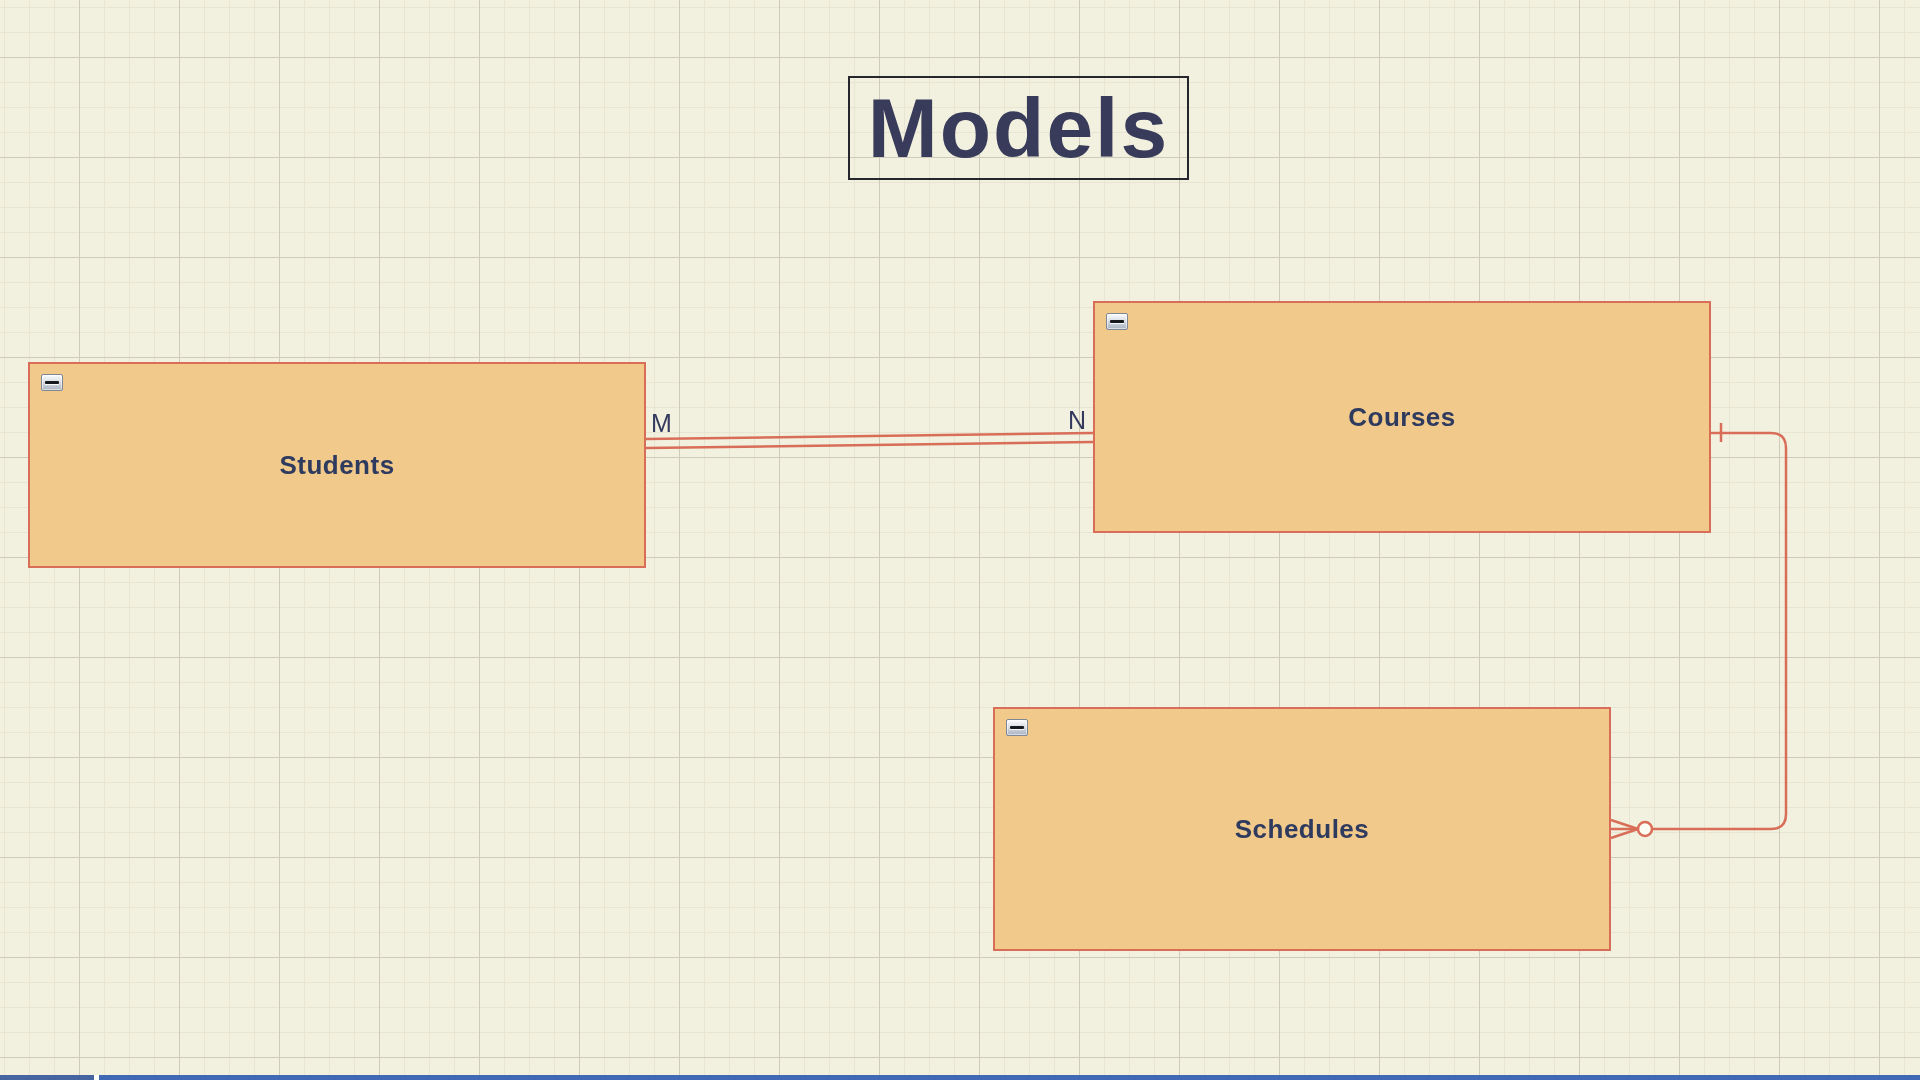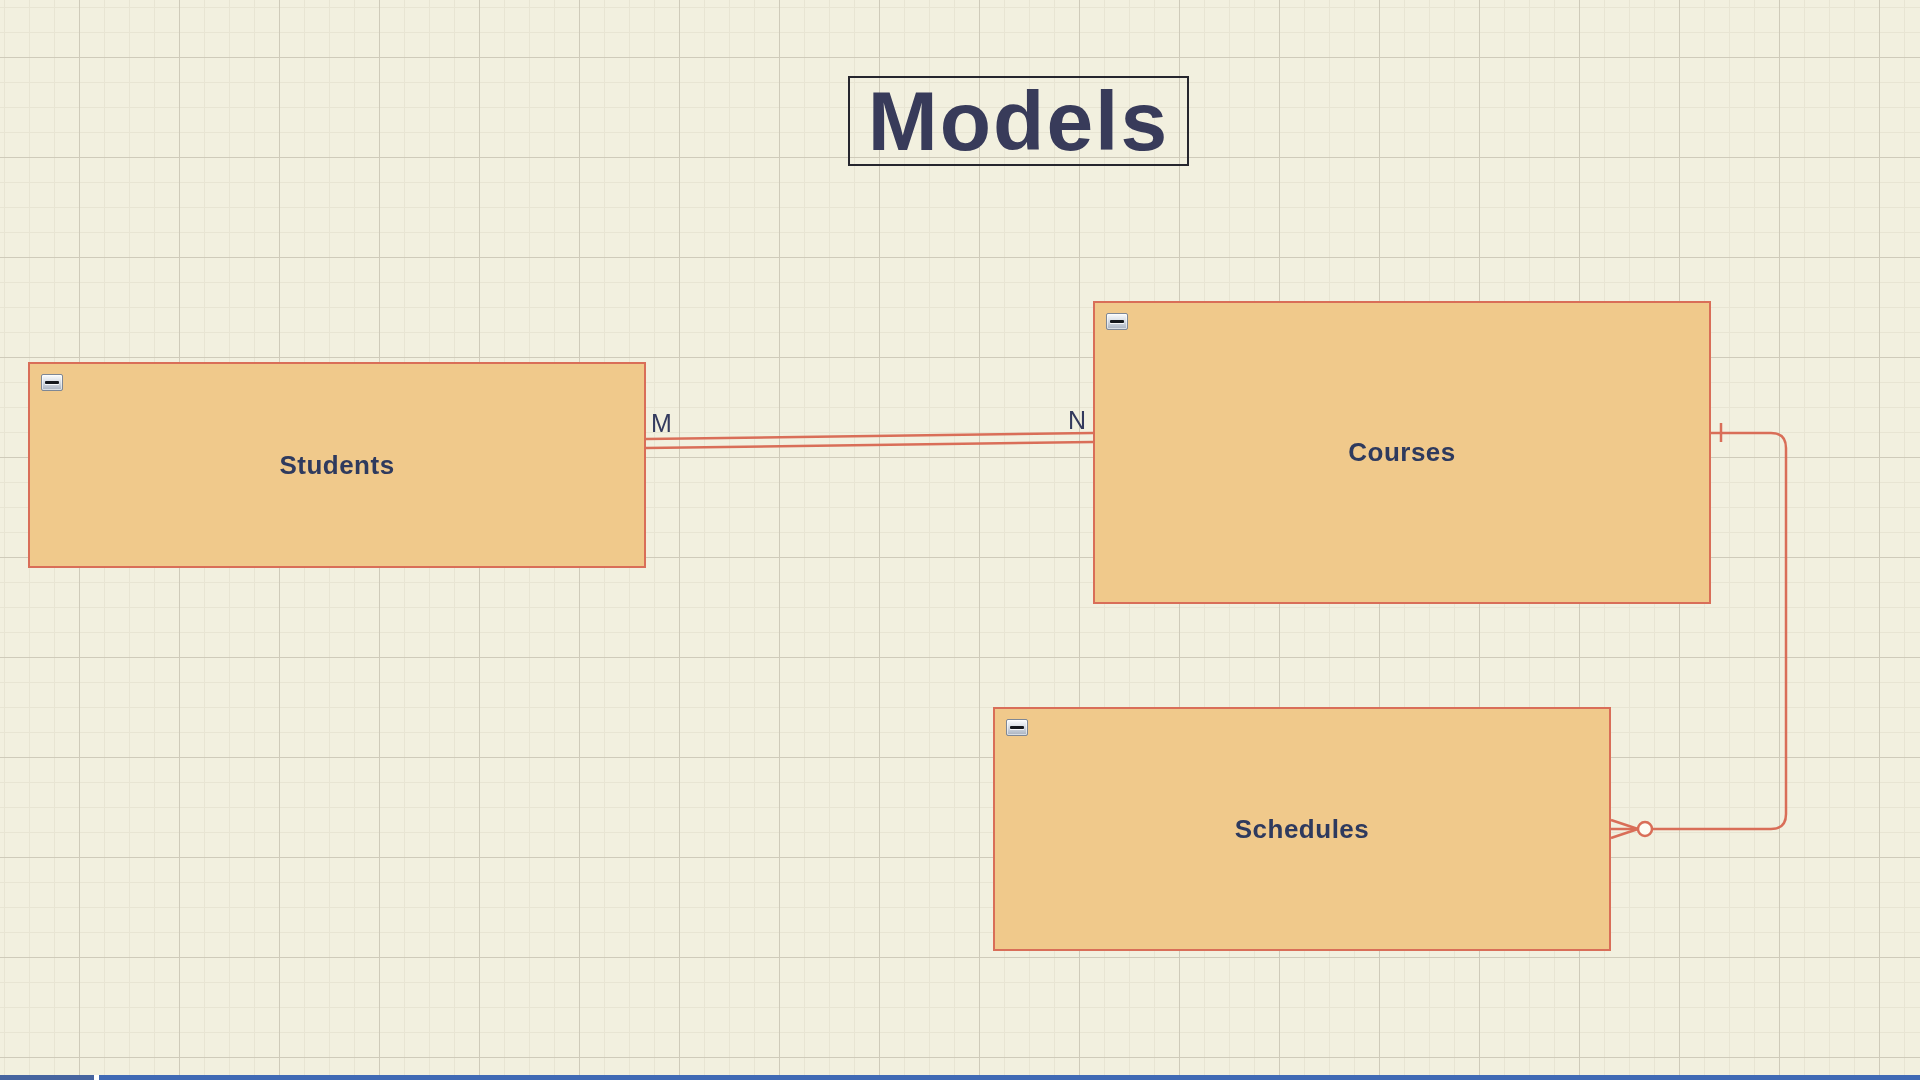--- a/index.html
+++ b/index.html
@@ -15,39 +15,39 @@
     background-image:
       linear-gradient(to right, var(--grid-major,#CFCBBA) 1px, transparent 1px),
       linear-gradient(to bottom, var(--grid-major,#CFCBBA) 1px, transparent 1px),
       linear-gradient(to right, var(--grid-minor,#E8E5D3) 1px, transparent 1px),
       linear-gradient(to bottom, var(--grid-minor,#E8E5D3) 1px, transparent 1px);
     background-size:100px 100px,100px 100px,25px 25px,25px 25px;
     background-position:79px 0,0 57px,4px 0,0 7px;
   }
   
   .diagram-title{
-    position:absolute;left:848px;top:76px;width:341px;height:90px;
+    position:absolute;left:848px;top:76px;width:341px;height:104px;
     box-sizing:border-box;border:2px solid var(--title-border,#26262E);
     display:flex;align-items:center;justify-content:center;
     font-weight:bold;font-size:84px;letter-spacing:2px;
     color:var(--title-color,#383B5A);
   }
   
   .entity{
     position:absolute;box-sizing:border-box;
     background:var(--entity-fill,#F0C98B);
     border:2px solid var(--entity-border,#D96E58);
     display:flex;align-items:center;justify-content:center;
   }
   .entity .entity-label{
     font-weight:bold;font-size:26px;color:var(--entity-label,#2E3A5E);
     letter-spacing:0.5px;
   }
   #entity-students{left:28px;top:362px;width:618px;height:206px;}
-  #entity-courses{left:1093px;top:301px;width:618px;height:303px;}
+  #entity-courses{left:1093px;top:301px;width:618px;height:232px;}
   #entity-schedules{left:993px;top:707px;width:618px;height:244px;}
   
   .collapse-btn{
     position:absolute;left:11px;top:10px;width:22px;height:17px;
     box-sizing:border-box;border:1px solid #7E8795;border-radius:2px;
     background:linear-gradient(#FBFCFD,#D9DEE5 45%,#A9B2C0);
     box-shadow:inset 0 0 0 1px rgba(255,255,255,.55);
     cursor:pointer;
   }
   .collapse-btn::before{

